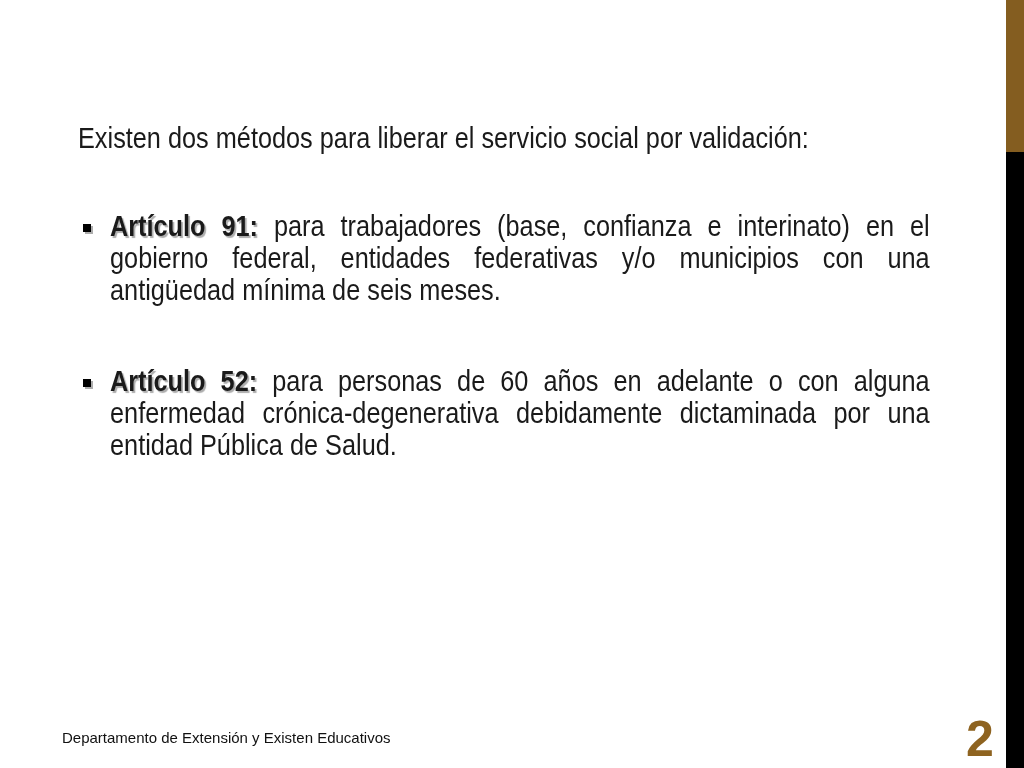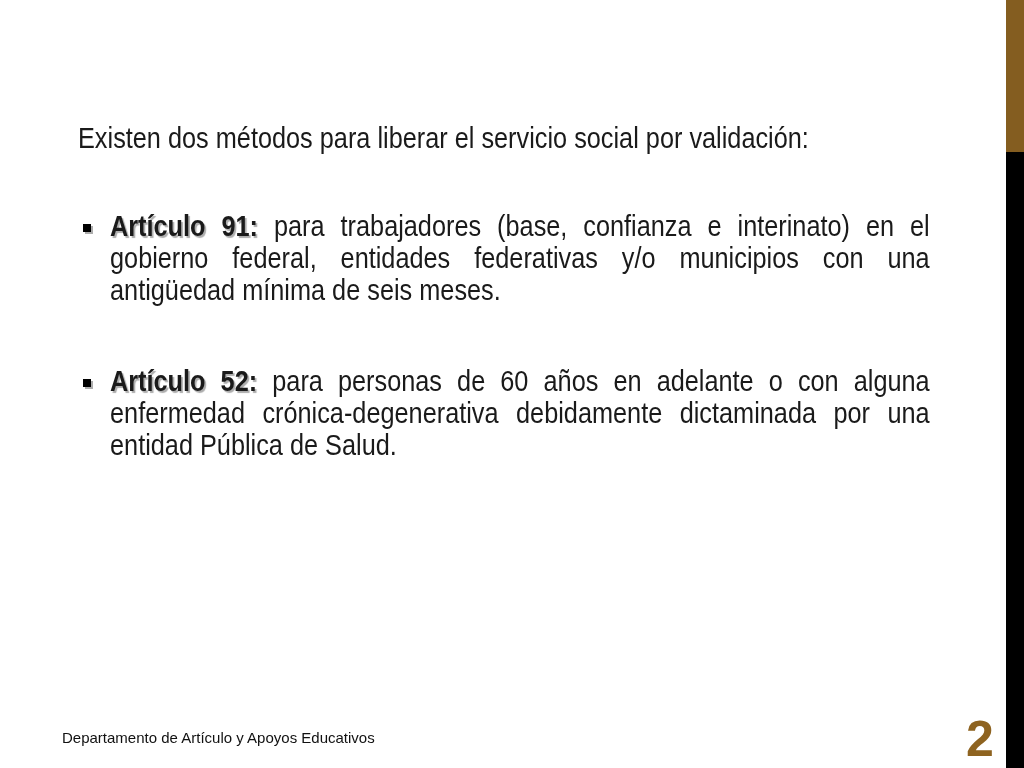--- a/index.html
+++ b/index.html
@@ -108,17 +108,17 @@
   </div>
 
   <div class="title condensed">Existen dos métodos para liberar el servicio social por validación:</div>
 
   <div class="bullet-marker m1"></div>
   <div class="para p1 condensed"><span class="blabel">Artículo 91:</span> <span class="btext">para trabajadores (base, confianza e interinato) en el gobierno federal, entidades federativas y/o municipios con una antigüedad mínima de seis meses.</span></div>
 
   <div class="bullet-marker m2"></div>
   <div class="para p2 condensed"><span class="blabel">Artículo 52:</span> <span class="btext">para personas de 60 años en adelante o con alguna enfermedad crónica-degenerativa debidamente dictaminada por una entidad Pública de Salud.</span></div>
 
-  <div class="footer">Departamento de Artículo y Apoyos Educativos</div>
+  <div class="footer">Departamento de Extensión y Existen Educativos</div>
 
   <div class="page-number">2</div>
 
 </div>
 
 </body></html>

